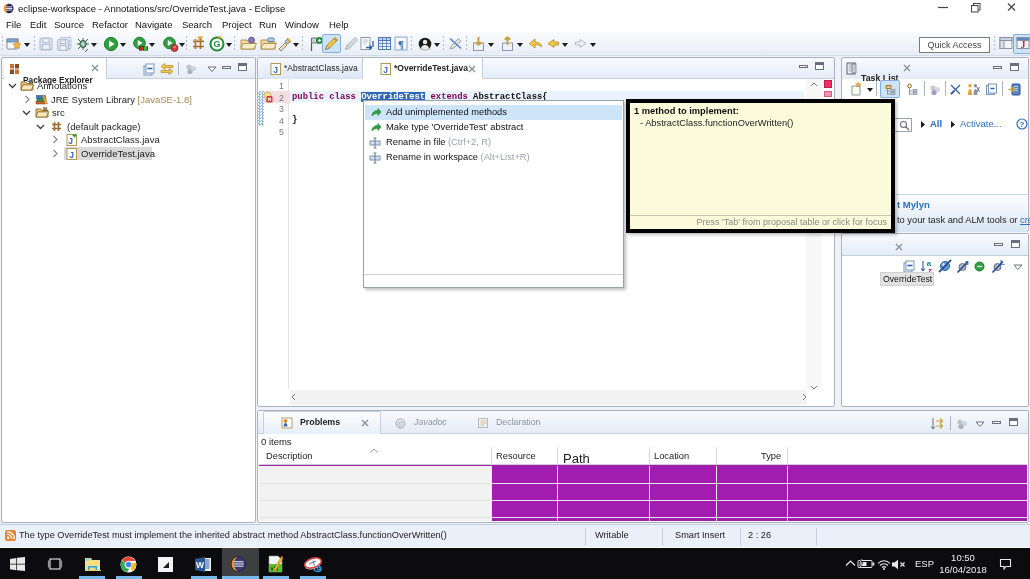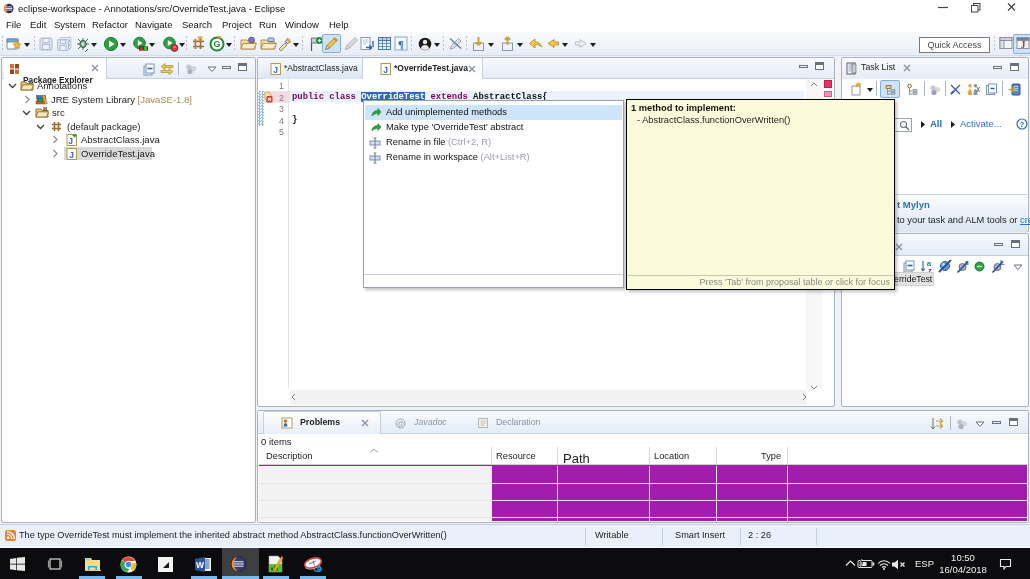--- a/index.html
+++ b/index.html
@@ -35,21 +35,21 @@
 .lnum{position:absolute;right:4px;font-size:8.8px;color:#787878;width:20px;text-align:right;}
 #code{position:absolute;left:32px;top:21px;right:30px;bottom:17px;background:#fff;font-family:"Liberation Mono",monospace;font-size:8.9px;font-weight:bold;}
 
 #tasklist{left:841px;top:1px;width:188px;height:175px;}
 #outline{left:841px;top:177px;width:188px;height:174px;}
 
 #problems{left:257px;top:354px;width:772px;height:113px;}
 
 #popup{left:363px;top:44px;width:261px;height:188px;background:#fff;border:1px solid #9aa0aa;box-shadow:2px 2px 3px rgba(0,0,0,.25);}
 .pitem{position:absolute;left:1px;right:1px;height:15px;font-size:9.3px;color:#111;line-height:15px;white-space:nowrap;}
-#ytip{left:626px;top:43px;width:269px;height:191px;background:#fbfbdc;border:1px solid #000000;box-shadow:2px 2px 3px rgba(0,0,0,.25);font-size:9.3px;color:#222;}
+#ytip{left:626px;top:43px;width:269px;height:134px;background:#fbfbdc;border:4px solid #000000;box-shadow:2px 2px 3px rgba(0,0,0,.25);font-size:9.3px;color:#222;}
 #otooltip{left:880px;top:216px;width:54px;height:14px;background:#e3e3e3;border:1px solid #d0d0d0;font-size:8.7px;color:#111;line-height:12px;padding-left:2px;overflow:hidden;}
 
 #statusbar{left:0;top:524px;width:1030px;height:23px;background:#eaf0f9;border-top:1px solid #c3cee0;font-size:9.2px;color:#222;}
 
 #taskbar{left:0;top:548px;width:1030px;height:31px;background:#0c0c0e;}
 .tb-ul{position:absolute;top:28px;height:3px;background:#76b9ed;}
 svg{display:block;}
 </style></head>
 <body>
 <div id="stage">
@@ -67,21 +67,21 @@
         <path d="M2 7.5h10" stroke="#444" stroke-width="1.2" fill="none"></path>
         <rect x="37.5" y="3.5" width="6.5" height="6.5" fill="#fff" stroke="#444"></rect>
         <rect x="35.5" y="5.5" width="6.5" height="6.5" fill="#fff" stroke="#444"></rect>
         <path d="M72 3.5 79 10.5M79 3.5 72 10.5" stroke="#444" stroke-width="1.2"></path>
       </svg>
 </div>
 
 <div class="abs" id="menubar">
   <span class="menu" style="left:6px">File</span>
   <span class="menu" style="left:30px">Edit</span>
-  <span class="menu" style="left:54px">System</span>
+  <span class="menu" style="left:54px">Source</span>
   <span class="menu" style="left:92px">Refactor</span>
   <span class="menu" style="left:135px">Navigate</span>
   <span class="menu" style="left:182px">Search</span>
   <span class="menu" style="left:222px">Project</span>
   <span class="menu" style="left:259px">Run</span>
   <span class="menu" style="left:285px">Window</span>
   <span class="menu" style="left:329px">Help</span>
 </div>
 
 <div class="abs" id="toolbar">
@@ -444,21 +444,21 @@
         </svg>
   </div>
 
   <div class="panel" id="tasklist">
     <div class="phead" style="border-bottom:none;"></div>
     <svg class="abs" style="left:4px;top:4px" width="12" height="13" viewBox="0 0 12 13">
           <rect x="1" y="1" width="8" height="11" fill="#f4f6f8" stroke="#5a6270"></rect>
           <path d="M2.5 3h5M2.5 5h5M2.5 7h5M2.5 9h3" stroke="#8a93a0" stroke-width=".8"></path>
           <rect x="6" y="2" width="4" height="9" fill="#c8ccd4" stroke="#5a6270" stroke-width=".6"></rect>
         </svg>
-    <span class="ptab" style="left:19px;top:4px;font-weight:normal;">Task List</span>
+    <span class="ptab" style="left:19px;top:15px;font-weight:bold;">Task List</span>
     <svg class="abs" style="left:60px;top:5px" width="10" height="10" viewBox="0 0 10 10">
           <path d="M2 2 8 8M8 2 2 8" stroke="#8a93a0" stroke-width="1.4"></path>
         </svg>
     <span class="mini" style="left:151px;top:8px"></span>
     <span class="maxi" style="left:168px;top:5px"></span>
 
     <svg class="abs" style="left:8px;top:24px" width="14" height="15" viewBox="0 0 14 15">
           <path d="M2 4h8v9H2Z" fill="#fdfdf2" stroke="#8a93a3"></path>
           <path d="M8 1.5 9 3.5 11.5 3.8 9.8 5.3 10.2 7.5 8 6.4 5.8 7.5 6.2 5.3 4.5 3.8 7 3.5Z" fill="#f0b43c" stroke="#b07c18" stroke-width=".5" transform="translate(2,-1) scale(.8)"></path>
         </svg>

